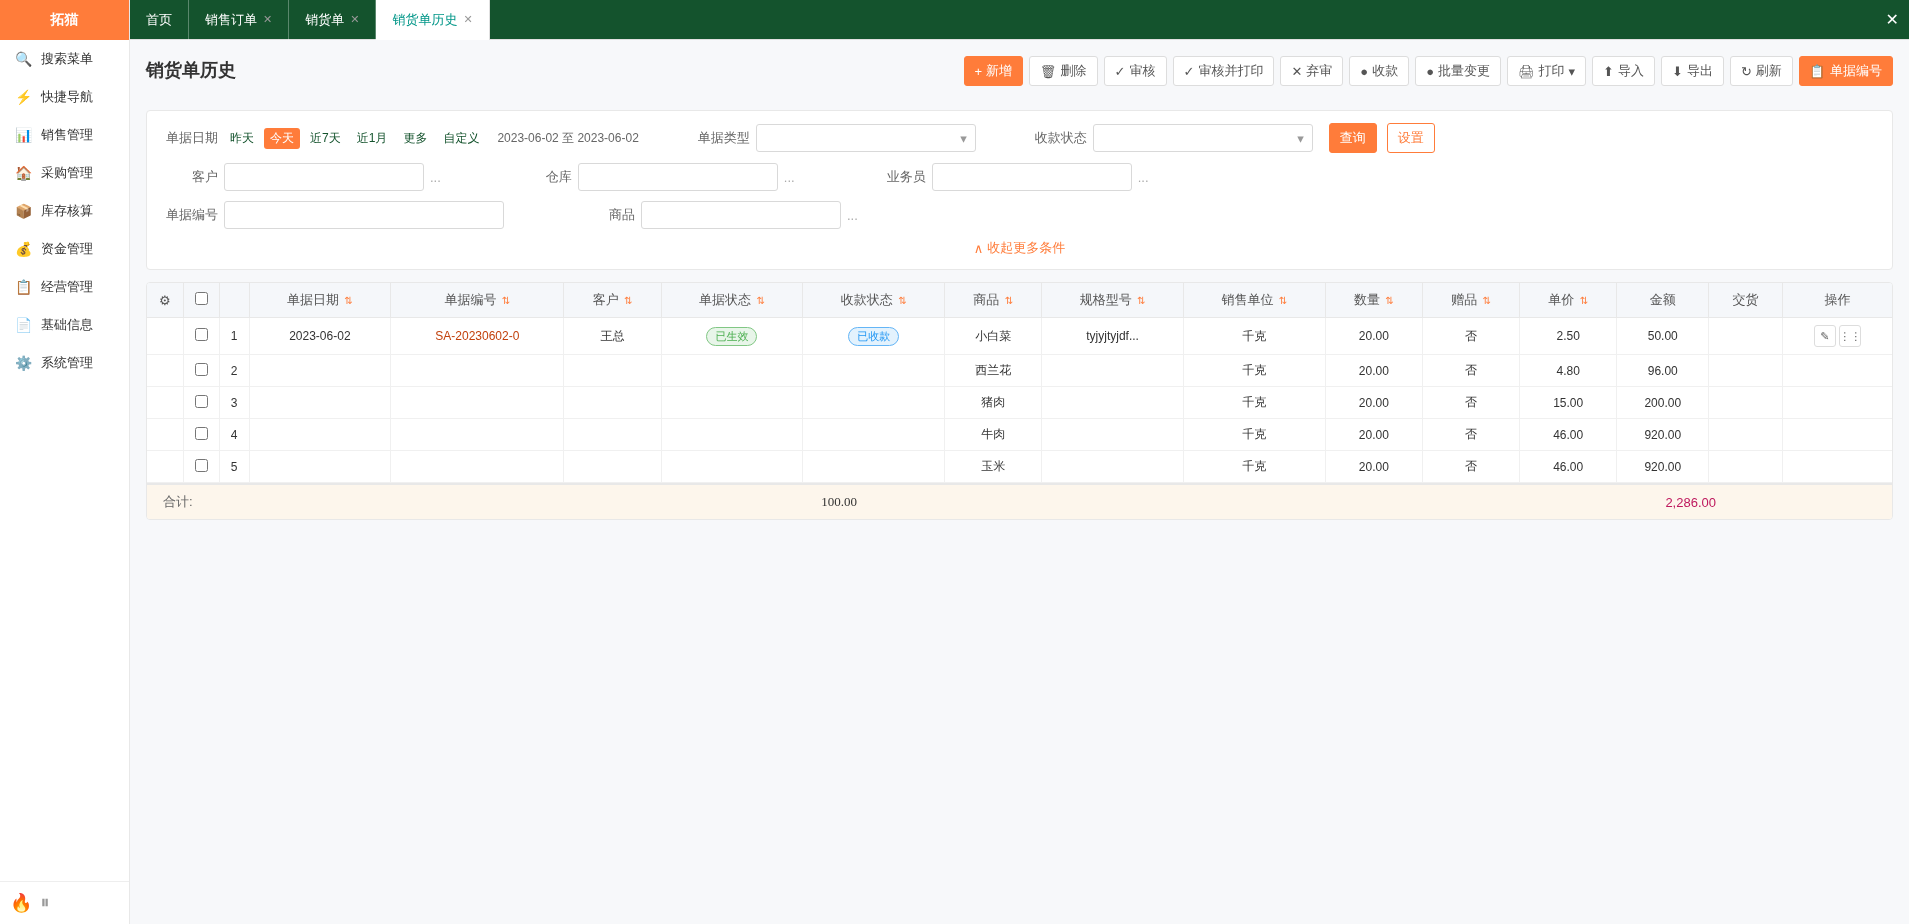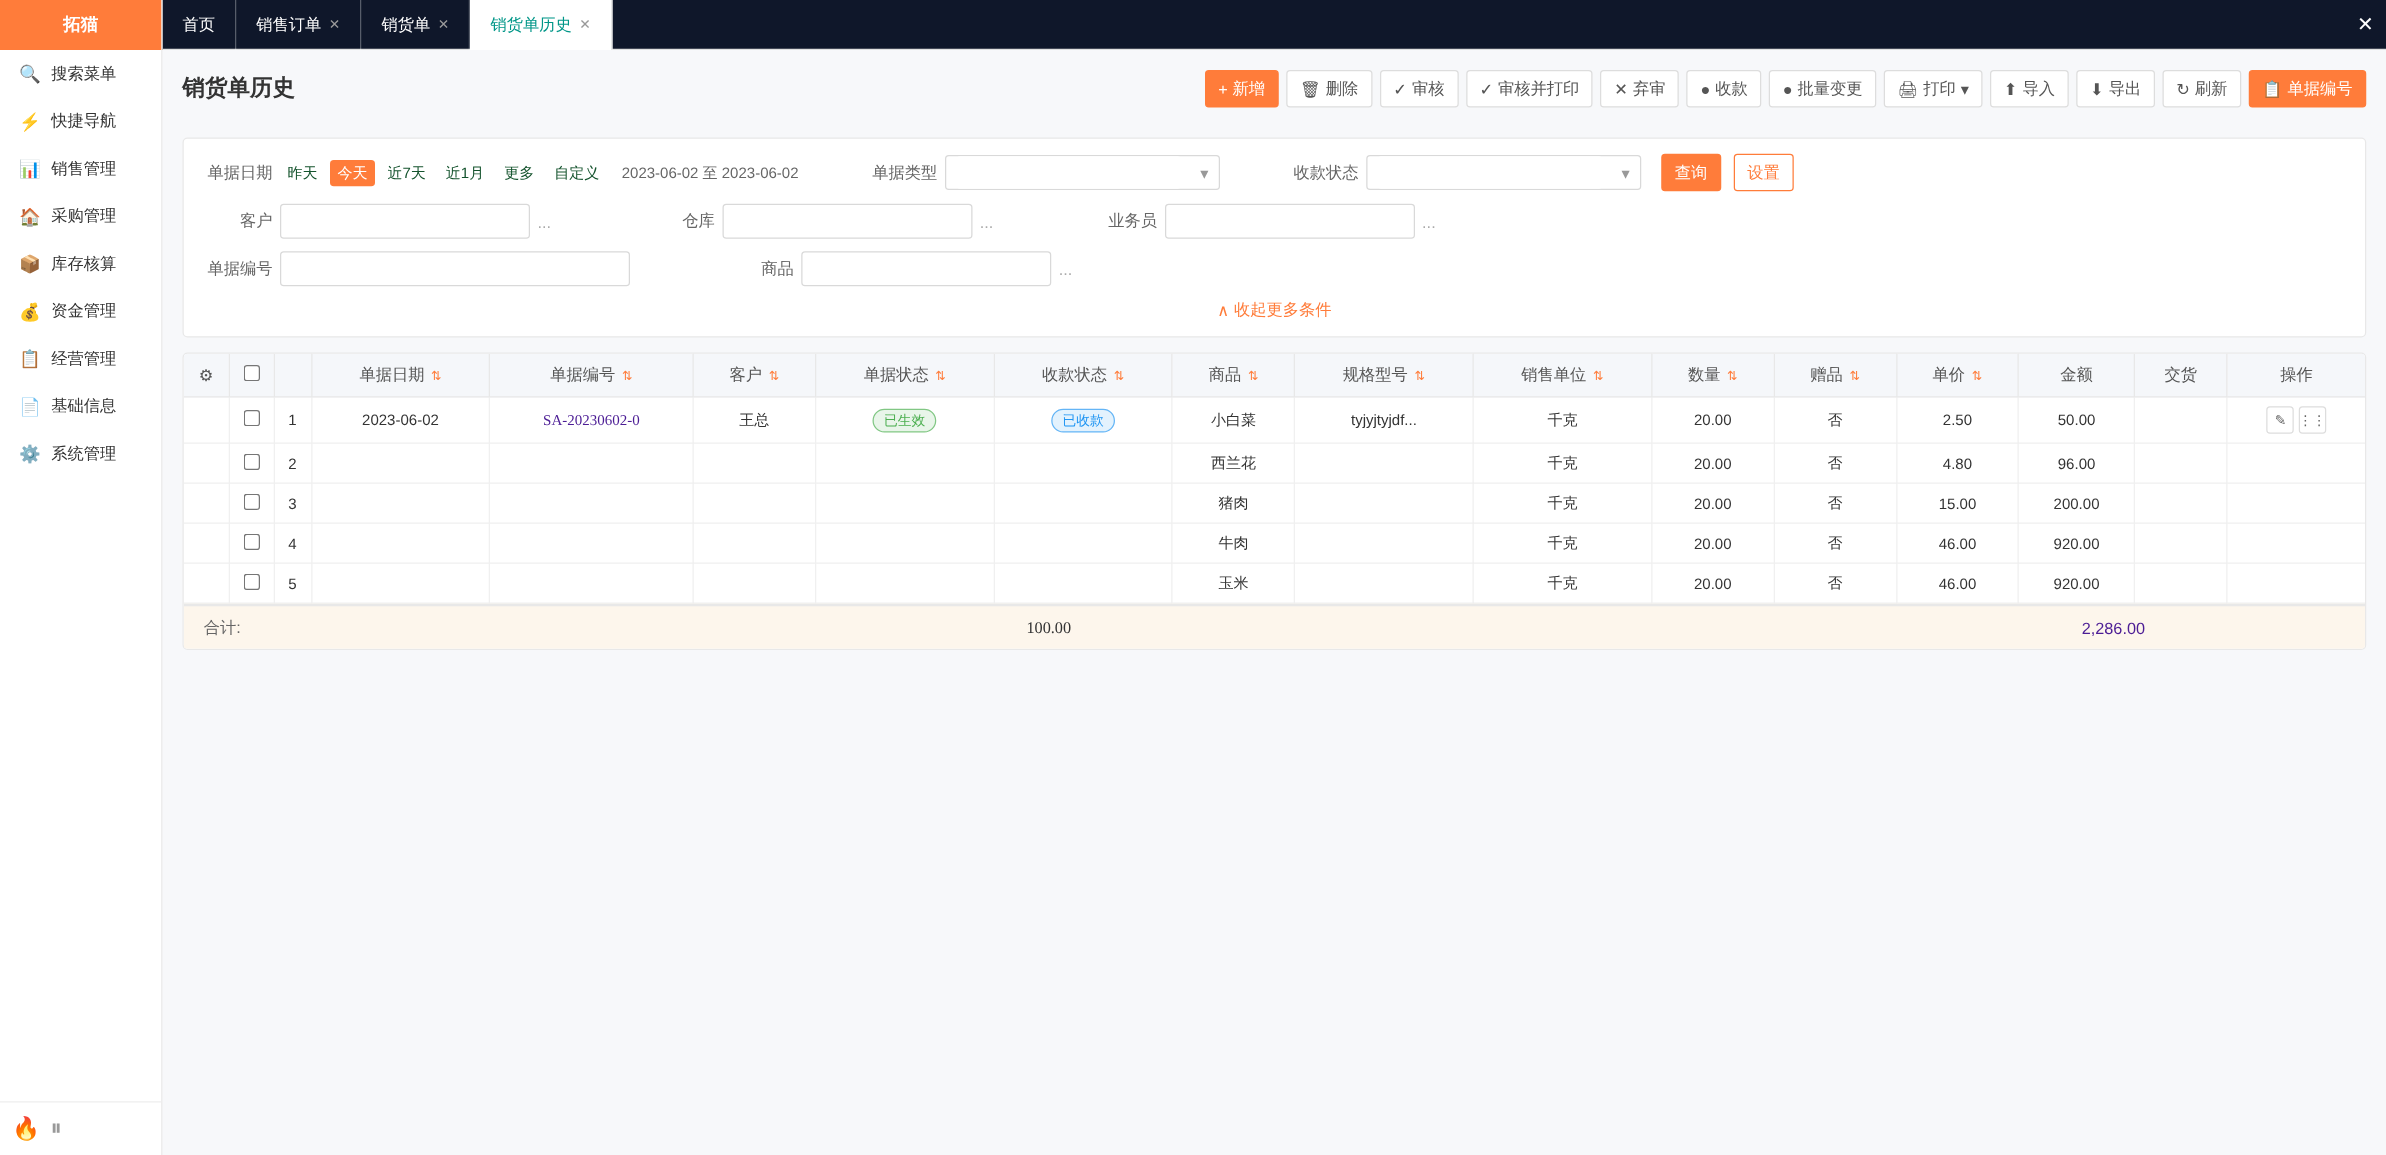--- a/index.html
+++ b/index.html
@@ -59,21 +59,21 @@
     .badge-green { background: #e8f5e9; color: #4caf50; border: 1px solid #81c784; }
     .badge-blue { background: #e3f2fd; color: #2196f3; border: 1px solid #64b5f6; }
     .th-settings { width: 36px; }
     .th-checkbox { width: 36px; }
     .action-btn { display: inline-flex; align-items: center; justify-content: center; width: 22px; height: 22px; border: 1px solid #ddd; border-radius: 3px; cursor: pointer; background: #fff; color: #666; font-size: 11px; }
 
     
     .table-footer { background: #fdf6ec; border-top: 2px solid #e8e8e8; padding: 8px 16px; display: flex; align-items: center; }
     .footer-label { color: #666; margin-right: 20px; }
     .footer-qty { margin-left: 700px; color: #333; font-weight: 500; }
-    .footer-amount { margin-left: auto; color: #4c1d95; font-weight: 500; padding-right: 120px; }
+    .footer-amount { margin-left: auto; color: #be185d; font-weight: 500; padding-right: 120px; }
 
     
     .pagination { display: flex; align-items: center; justify-content: flex-end; padding: 10px 16px; background: #fff; border-top: 1px solid #f0f0f0; gap: 6px; }
     .page-size-label { color: #666; }
     .page-size-select { border: 1px solid #d9d9d9; border-radius: 3px; padding: 2px 4px; height: 26px; }
     .page-btn { display: inline-flex; align-items: center; justify-content: center; width: 26px; height: 26px; border: 1px solid #d9d9d9; border-radius: 3px; cursor: pointer; background: #fff; color: #666; }
     .page-input { border: 1px solid #d9d9d9; border-radius: 3px; width: 36px; height: 26px; text-align: center; }
     .page-info { color: #666; }
     input[type="checkbox"] { cursor: pointer; }
   </style>
@@ -121,21 +121,21 @@
   </div>
 
   <div class="sidebar-bottom">
     <span style="cursor:pointer; color:#999; font-size:18px;">🔥</span>
     <span style="cursor:pointer; color:#999; font-size:18px;">⏸</span>
   </div>
 </div>
 
 <div class="main">
 
-  <div class="tab-bar" style="background:#0f172a;">
+  <div class="tab-bar" style="background:#14532d;">
     <div class="tab" style="color:#fff; background:transparent; border-right:1px solid rgba(255,255,255,0.3);">
       <span>首页</span>
     </div>
     <div class="tab" style="color:#fff; background:transparent; border-right:1px solid rgba(255,255,255,0.3);">
       <span>销售订单</span>
       <span class="tab-close">✕</span>
     </div>
     <div class="tab" style="color:#fff; background:transparent; border-right:1px solid rgba(255,255,255,0.3);">
       <span>销货单</span>
       <span class="tab-close">✕</span>
@@ -344,21 +344,21 @@
               <span>操作</span>
             </th>
           </tr>
         </thead>
         <tbody id="table-body">
         <tr>
       <td></td>
       <td><input type="checkbox" style=""></td>
       <td>1</td>
       <td>2023-06-02</td>
-      <td style="color:#4c1d95; cursor:pointer;font-family:Liberation Serif, serif;">SA-20230602-0</td>
+      <td style="color:#c2410c; cursor:pointer;">SA-20230602-0</td>
       <td>王总</td>
       <td><span class="badge badge-green">已生效</span></td>
       <td><span class="badge badge-blue">已收款</span></td>
       <td>小白菜</td>
       <td>tyjyjtyjdf...</td>
       <td>千克</td>
       <td>20.00</td>
       <td>否</td>
       <td>2.50</td>
       <td>50.00</td>

